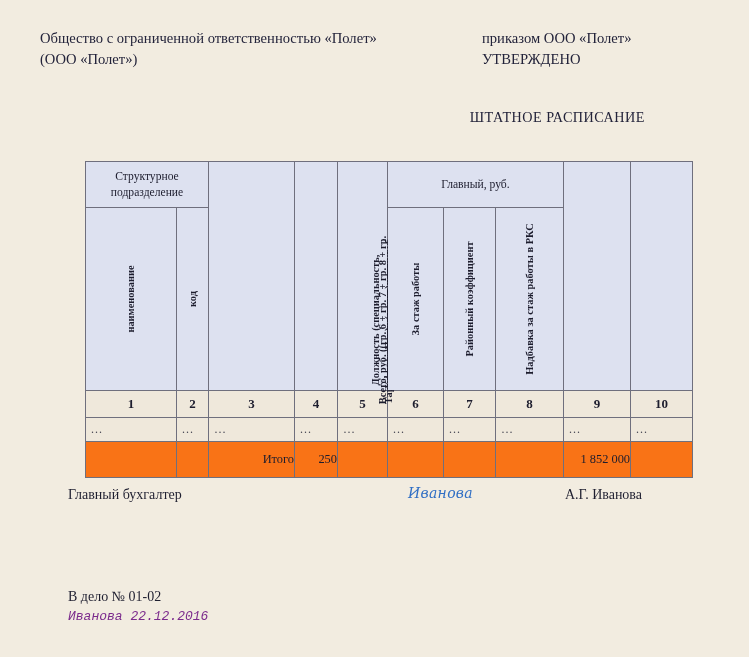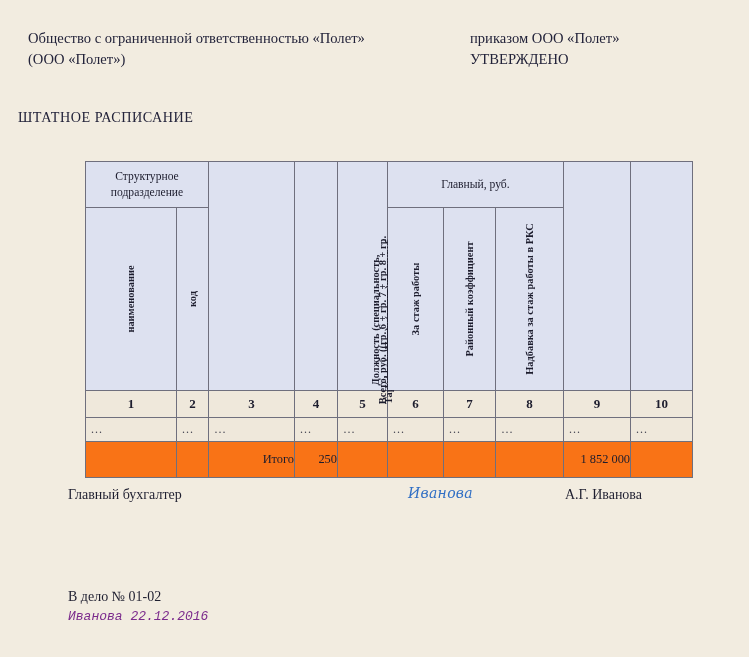--- a/index.html
+++ b/index.html
@@ -19,21 +19,21 @@
   
   .doc-header {
     position: absolute;
     top: 28px;
     left: 0;
     width: 749px;
     display: flex;
     align-items: flex-start;
   }
   .org-block {
-    margin-left: 28px;
+    margin-left: 40px;
     width: 420px;
     font-size: 14.6px;
     line-height: 1.42;
     color: #23233a;
   }
   .approve-block {
     margin-left: 22px;
     font-size: 14.6px;
     line-height: 1.42;
     color: #23233a;
@@ -41,21 +41,21 @@
   .approve-line3 .u {
     text-decoration: underline;
     text-underline-offset: 2px;
   }
 
   .doc-title {
     position: absolute;
     top: 109px;
     left: 0;
     width: 645px;
-    text-align: left;
+    text-align: right;
     font-size: 14.2px;
     letter-spacing: 0.5px;
     color: #23233a;
     padding-left: 18px;
     box-sizing: border-box;
   }
 
   
   .sheet-table {
     position: absolute;

